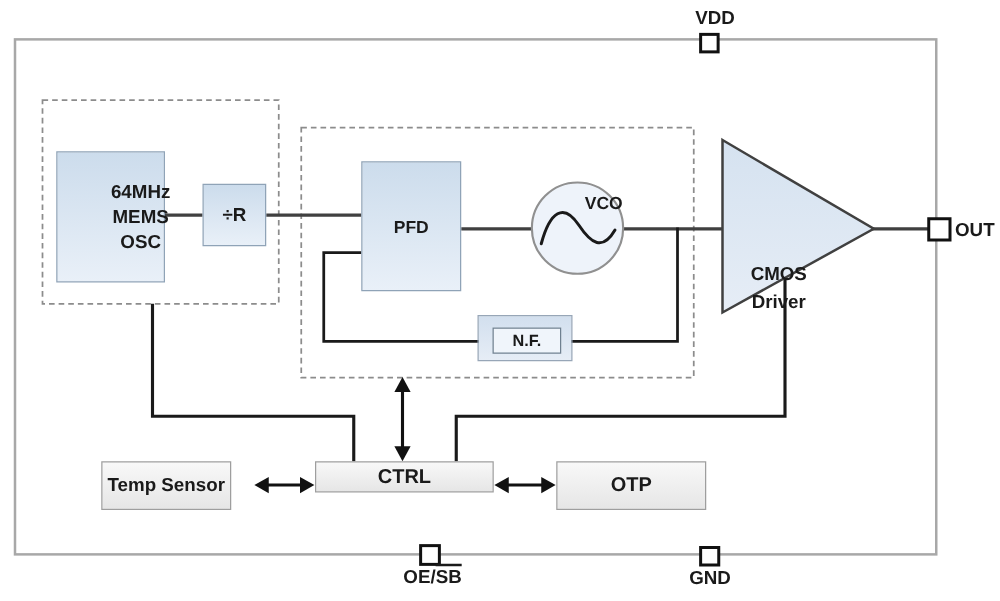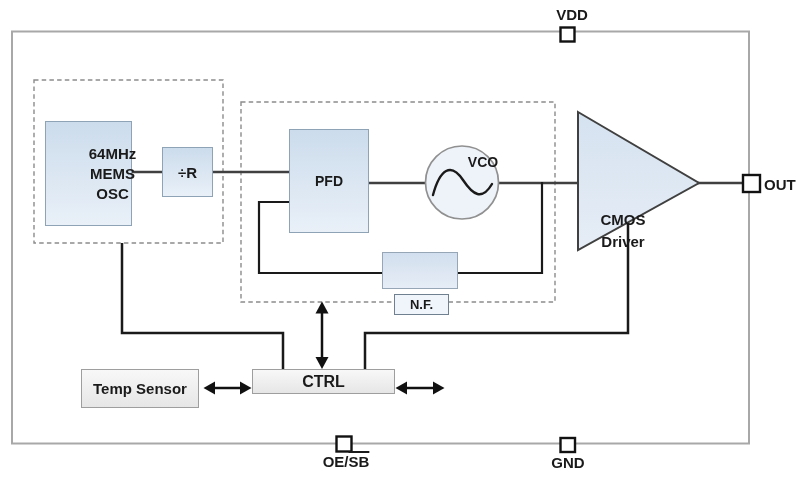--- a/index.html
+++ b/index.html
@@ -15,21 +15,21 @@
   .layer{position:absolute;left:0;top:0;z-index:1;}
   .blk{position:absolute;z-index:2;display:flex;align-items:center;justify-content:center;
        text-align:center;box-sizing:border-box;}
   .blue{background:linear-gradient(180deg,#ccdcec 0%,#e9f0f8 100%);border:1.5px solid #8fa3b7;}
   .gray{background:linear-gradient(180deg,#f8f8f8 0%,#e6e6e6 100%);border:1.5px solid #9e9e9e;}
   .lbl{position:absolute;z-index:3;text-align:center;white-space:nowrap;}
   .mems-txt{font-size:15px;line-height:20px;}
   .two-line{font-size:15px;line-height:20px;}
   .nf-inner{position:absolute;left:11px;top:9px;width:53px;height:19px;
             background:#f0f5fb;border:1.3px solid #6f8090;display:flex;align-items:center;
-            justify-content:center;font-size:13px;margin-top:32px;}
+            justify-content:center;font-size:13px;}
   .ovl{text-decoration:overline;text-decoration-thickness:2px;}
 </style>
 </head>
 <body>
 
 <div class="canvas">
 
   <svg class="layer" width="800" height="481" viewBox="0 0 800 481">
 
     <rect x="12" y="31.5" width="737" height="412" fill="none" stroke="#a8a8a8" stroke-width="2"></rect>
@@ -98,28 +98,29 @@
   <div class="blk" style="left:382px;top:252px;width:76px;height:37px;
        background:linear-gradient(180deg,#d2dfee,#e6edf6);border:1.5px solid #97a6b7;">
     <div class="nf-inner">N.F.</div>
   </div>
 
   <div class="lbl two-line" style="left:578px;top:161px;width:90px;line-height:22px;margin-top:48px;">
     <span style="display:block">CMOS</span>
     <span style="display:block">Driver</span>
   </div>
 
-  <div class="blk gray" style="left:81px;top:369px;width:118px;height:39px;">
+  <div class="blk gray" style="left:81px;top:369px;width:104px;height:39px;">
     <div class="two-line">
       <span style="display:block">Temp Sensor</span>
     </div>
   </div>
 
   <div class="blk gray" style="left:252px;top:369px;width:143px;height:25px;font-size:16px;">CTRL</div>
 
+  <div class="blk gray" style="left:445px;top:369px;width:120px;height:39px;font-size:16px;">OTP</div>
 
   <div class="lbl" style="left:542px;top:6px;width:60px;font-size:15px;">VDD</div>
 
   <div class="lbl" style="left:764px;top:176px;font-size:15px;text-align:left;">OUT</div>
 
   <div class="lbl" style="left:538px;top:454px;width:60px;font-size:15px;">GND</div>
 
   <div class="lbl" style="left:311px;top:453px;width:70px;font-size:15px;"><span>OE/</span><span class="ovl">SB</span></div>
 
 </div>

